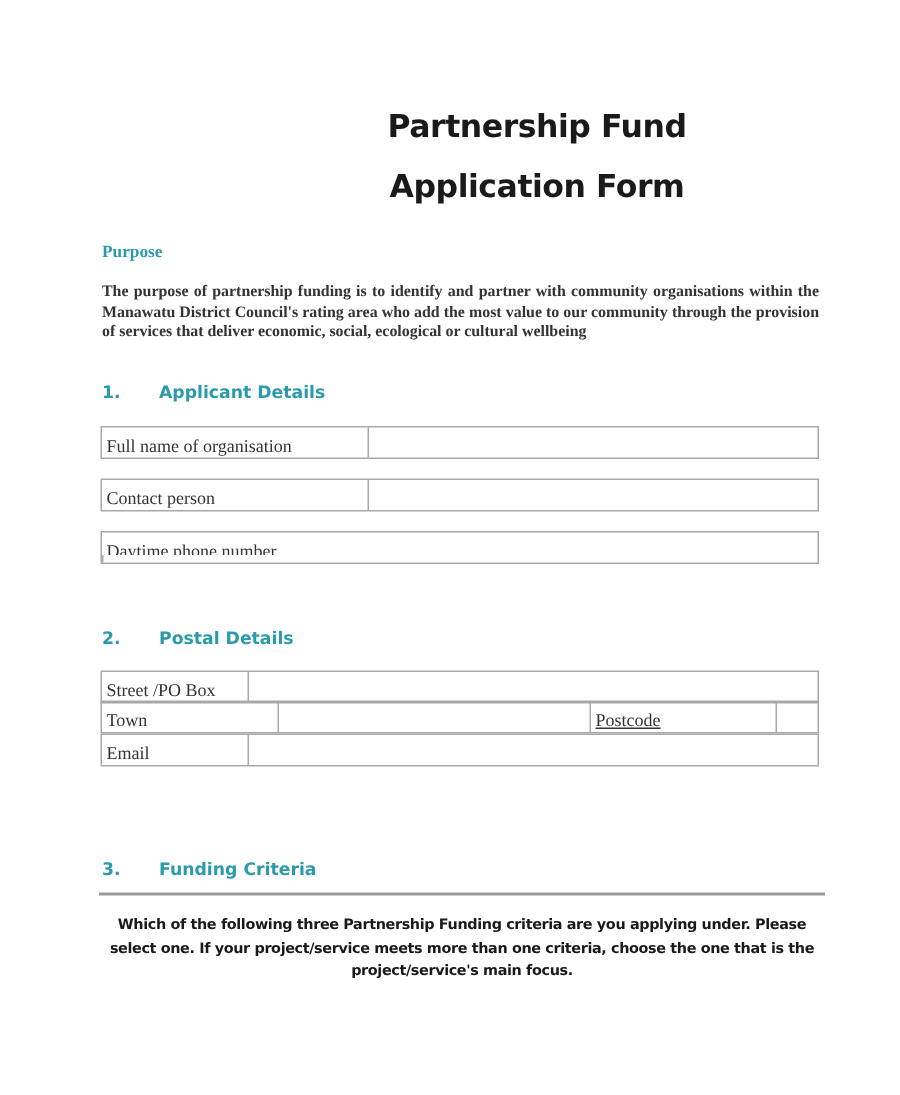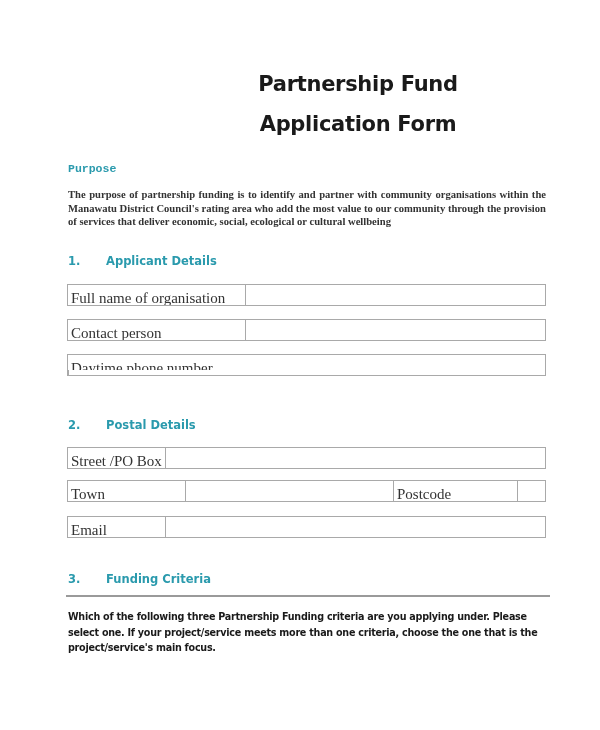--- a/index.html
+++ b/index.html
@@ -1,27 +1,27 @@
 <!DOCTYPE html>
 <html><head>
   <meta charset="utf-8">
   <style>
     html, body { margin: 0; padding: 0; background: #ffffff; }
     body { width: 600px; height: 730px; position: relative; overflow: hidden; font-family: "Liberation Sans", sans-serif; color: #222; }
     .abs { position: absolute; }
     .title { left: 0; width: 716px; text-align: center; font-family: "DejaVu Sans", sans-serif; font-weight: bold; font-size: 21px; color: #1a1a1a; letter-spacing: -0.3px; }
-    .h-purpose { left: 68px; top: 162px; font-family: Liberation Mono, monospace; font-weight: bold; font-size: 11.5px; color: #2a9aad; }
+    .h-purpose { left: 68px; top: 162px; font-family: Liberation Serif, serif; font-weight: bold; font-size: 11.5px; color: #2a9aad; }
     .purpose-text { left: 68px; top: 188px; width: 478px; font-family: "Liberation Serif", serif; font-size: 10.6px; line-height: 13.5px; color: #333; text-align: justify; font-weight: bold; }
     .sec-num { left: 68px; font-family: "DejaVu Sans", sans-serif; font-weight: bold; font-size: 11.5px; color: #2a9aad; }
     .sec-title { left: 106px; font-family: "DejaVu Sans", sans-serif; font-weight: bold; font-size: 11.5px; color: #2a9aad; text-align: center; }
     .row { position: absolute; left: 67px; width: 479px; height: 22px; border: 1px solid #a9a9a9; box-sizing: border-box; display: flex; }
-    .cell { height: 100%; box-sizing: border-box; font-family: "Liberation Serif", serif; font-size: 15px; color: #333; padding: 5px 3px 0 3px; white-space: nowrap; overflow: hidden; }
-    .cell.divider { border-left: 1px solid #a9a9a9; }
+    .cell { height: 100%; box-sizing: border-box; font-family: "Liberation Serif", serif; font-size: 12px; color: #333; padding: 5px 3px 0 3px; white-space: nowrap; overflow: hidden; }
+    .cell.divider { border-left: 1px solid #a9a9a9; text-decoration: underline; }
     .rule { left: 66px; top: 595px; width: 484px; height: 2px; background: #9a9a9a; }
-    .crit-text { left: 68px; top: 609px; width: 480px; font-family: "DejaVu Sans", sans-serif; font-weight: bold; font-size: 9.6px; line-height: 15.5px; color: #1a1a1a; letter-spacing: -0.25px; }
+    .crit-text { left: 68px; top: 609px; width: 480px; font-family: "DejaVu Sans", sans-serif; font-weight: bold; font-size: 9.6px; line-height: 15.5px; color: #1a1a1a; letter-spacing: -0.25px; text-align: center; }
   </style>
 </head>
 <body>
 
 <div>
 
   <div class="abs title" style="top:72px;">Partnership Fund</div>
   <div class="abs title" style="top:112px;">Application Form</div>
 
   <div class="abs h-purpose">Purpose</div>
@@ -43,27 +43,27 @@
     <div class="cell divider" style="flex:1;"></div>
   </div>
 
   <div class="abs sec-num" style="top:418px;">2.</div>
   <div class="abs sec-title" style="top:418px;">Postal Details</div>
 
   <div class="row" style="top:447px;">
     <div class="cell" style="width:97px;">Street /PO Box</div>
     <div class="cell divider" style="flex:1;"></div>
   </div>
-  <div class="row" style="top:480px;gap:20px;">
+  <div class="row" style="top:467px;gap:20px;">
     <div class="cell" style="width:97px;">Town</div>
     <div class="cell divider" style="width:188px;"></div>
     <div class="cell divider" style="width:104px;">Postcode</div>
     <div class="cell divider" style="flex:1;"></div>
   </div>
-  <div class="row" style="top:516px;">
+  <div class="row" style="top:489px;">
     <div class="cell" style="width:97px;">Email</div>
     <div class="cell divider" style="flex:1;"></div>
   </div>
 
   <div class="abs sec-num" style="top:572px;">3.</div>
   <div class="abs sec-title" style="top:572px;">Funding Criteria</div>
   <div class="abs rule"></div>
   <div class="abs crit-text">Which of the following three Partnership Funding criteria are you applying under.  Please select one.  If your project/service meets more than one criteria, choose the one that is the project/service's main focus.</div>
 
 </div>

